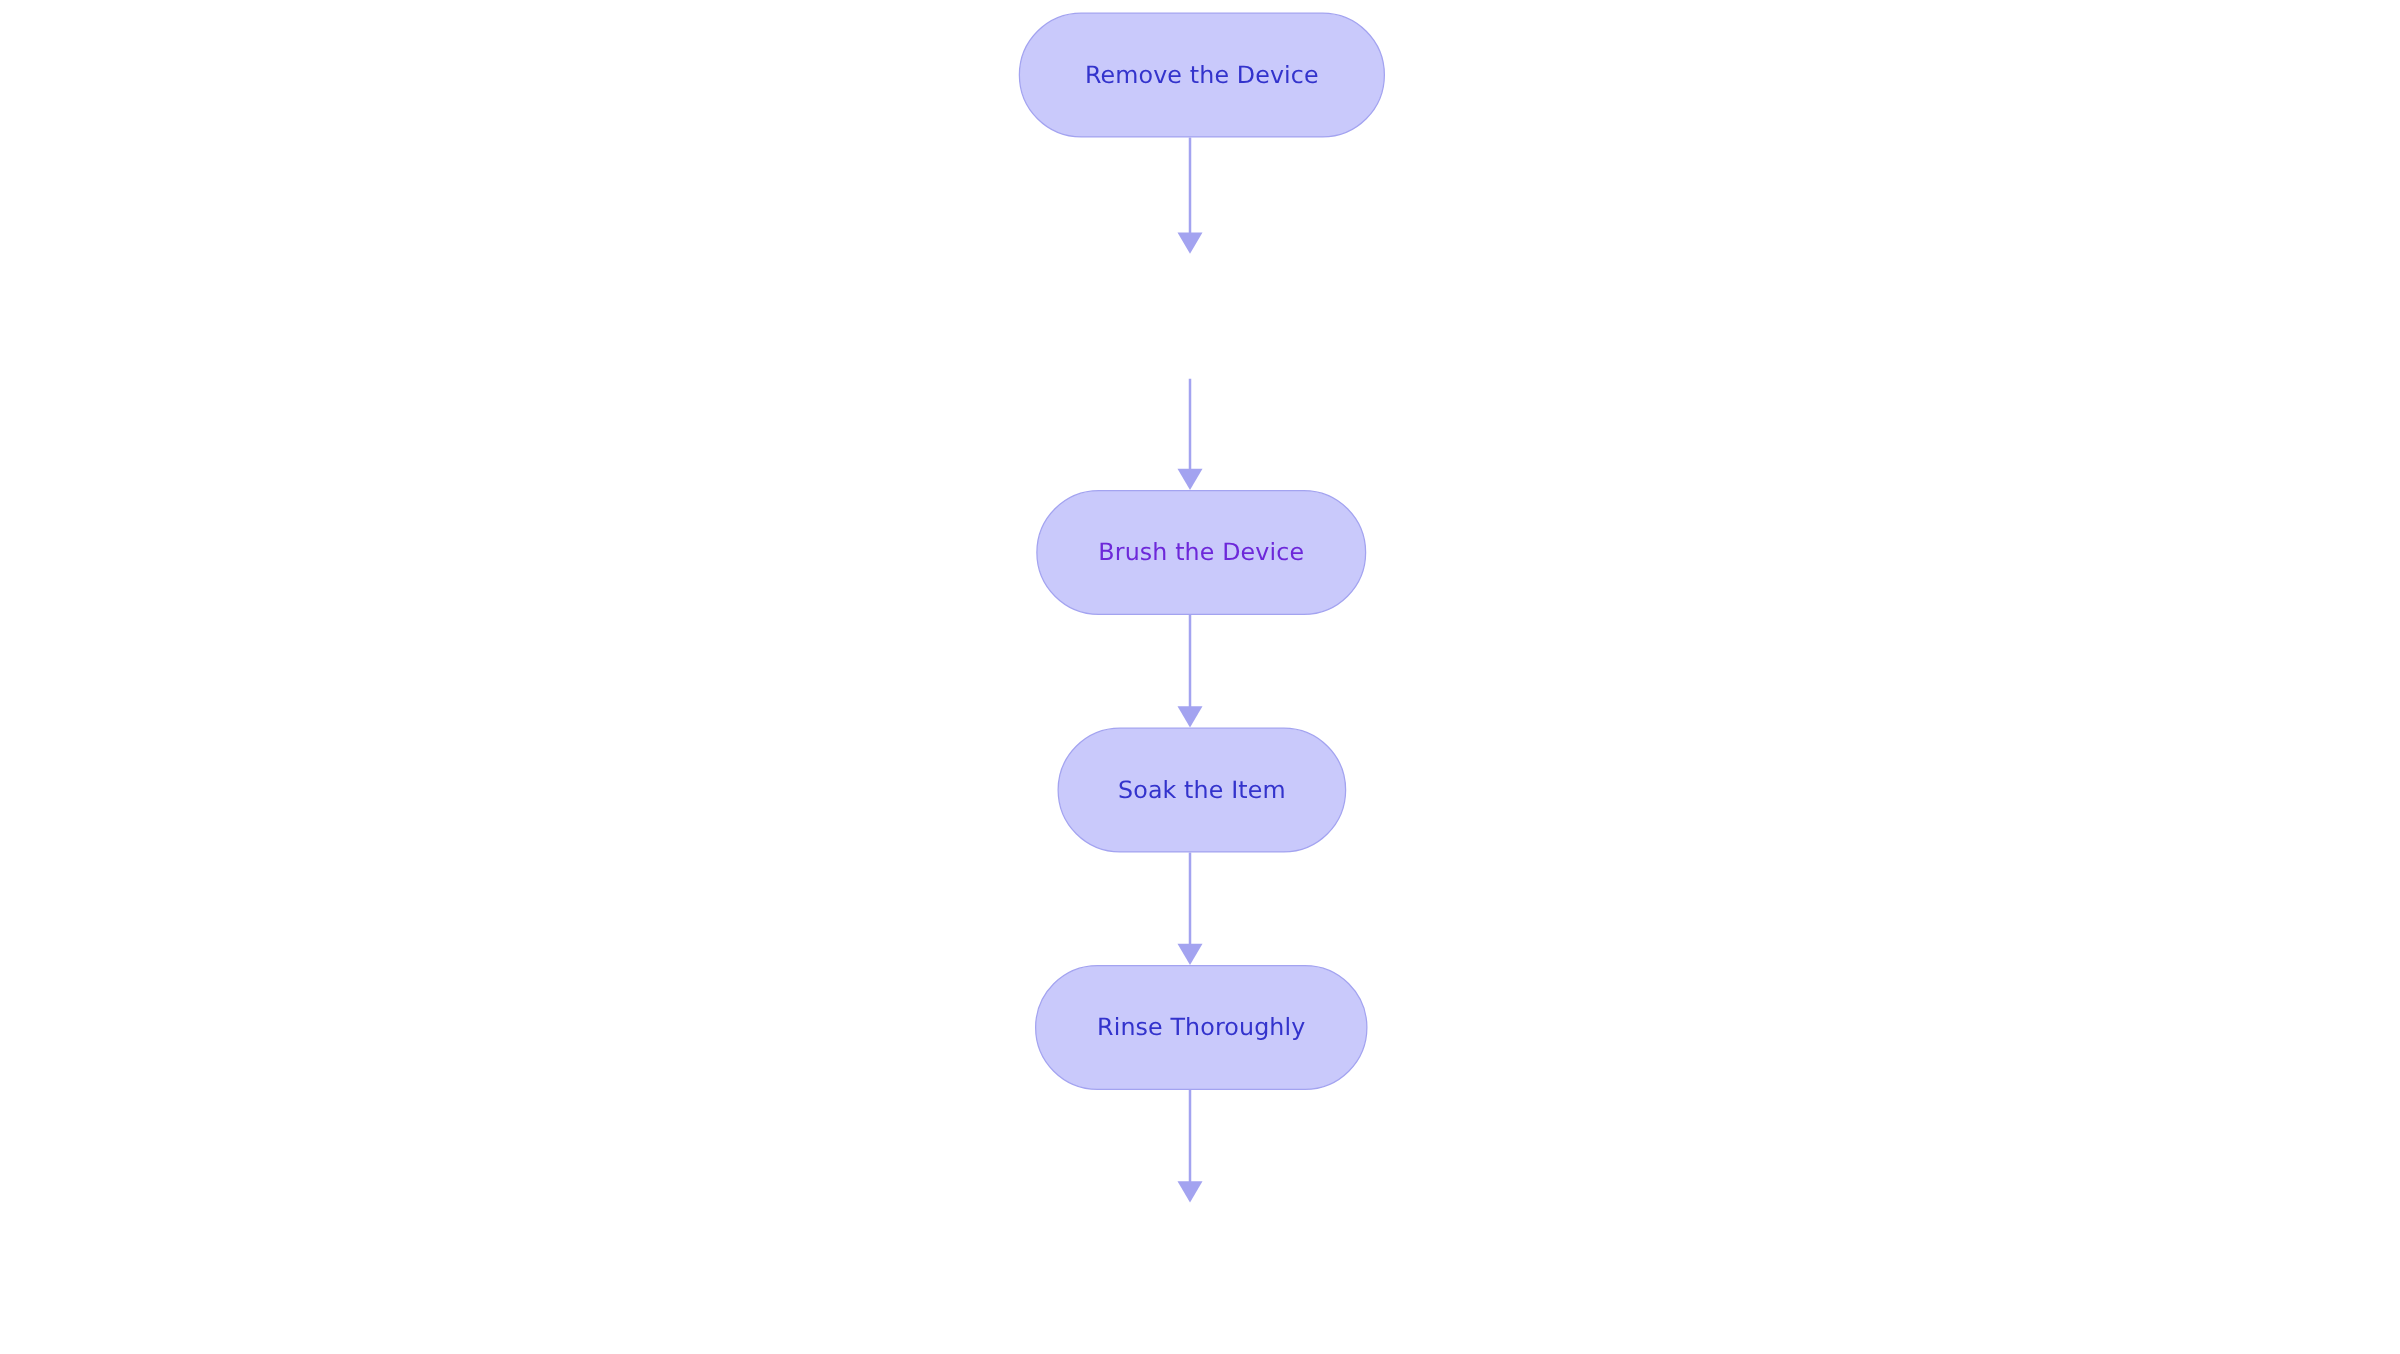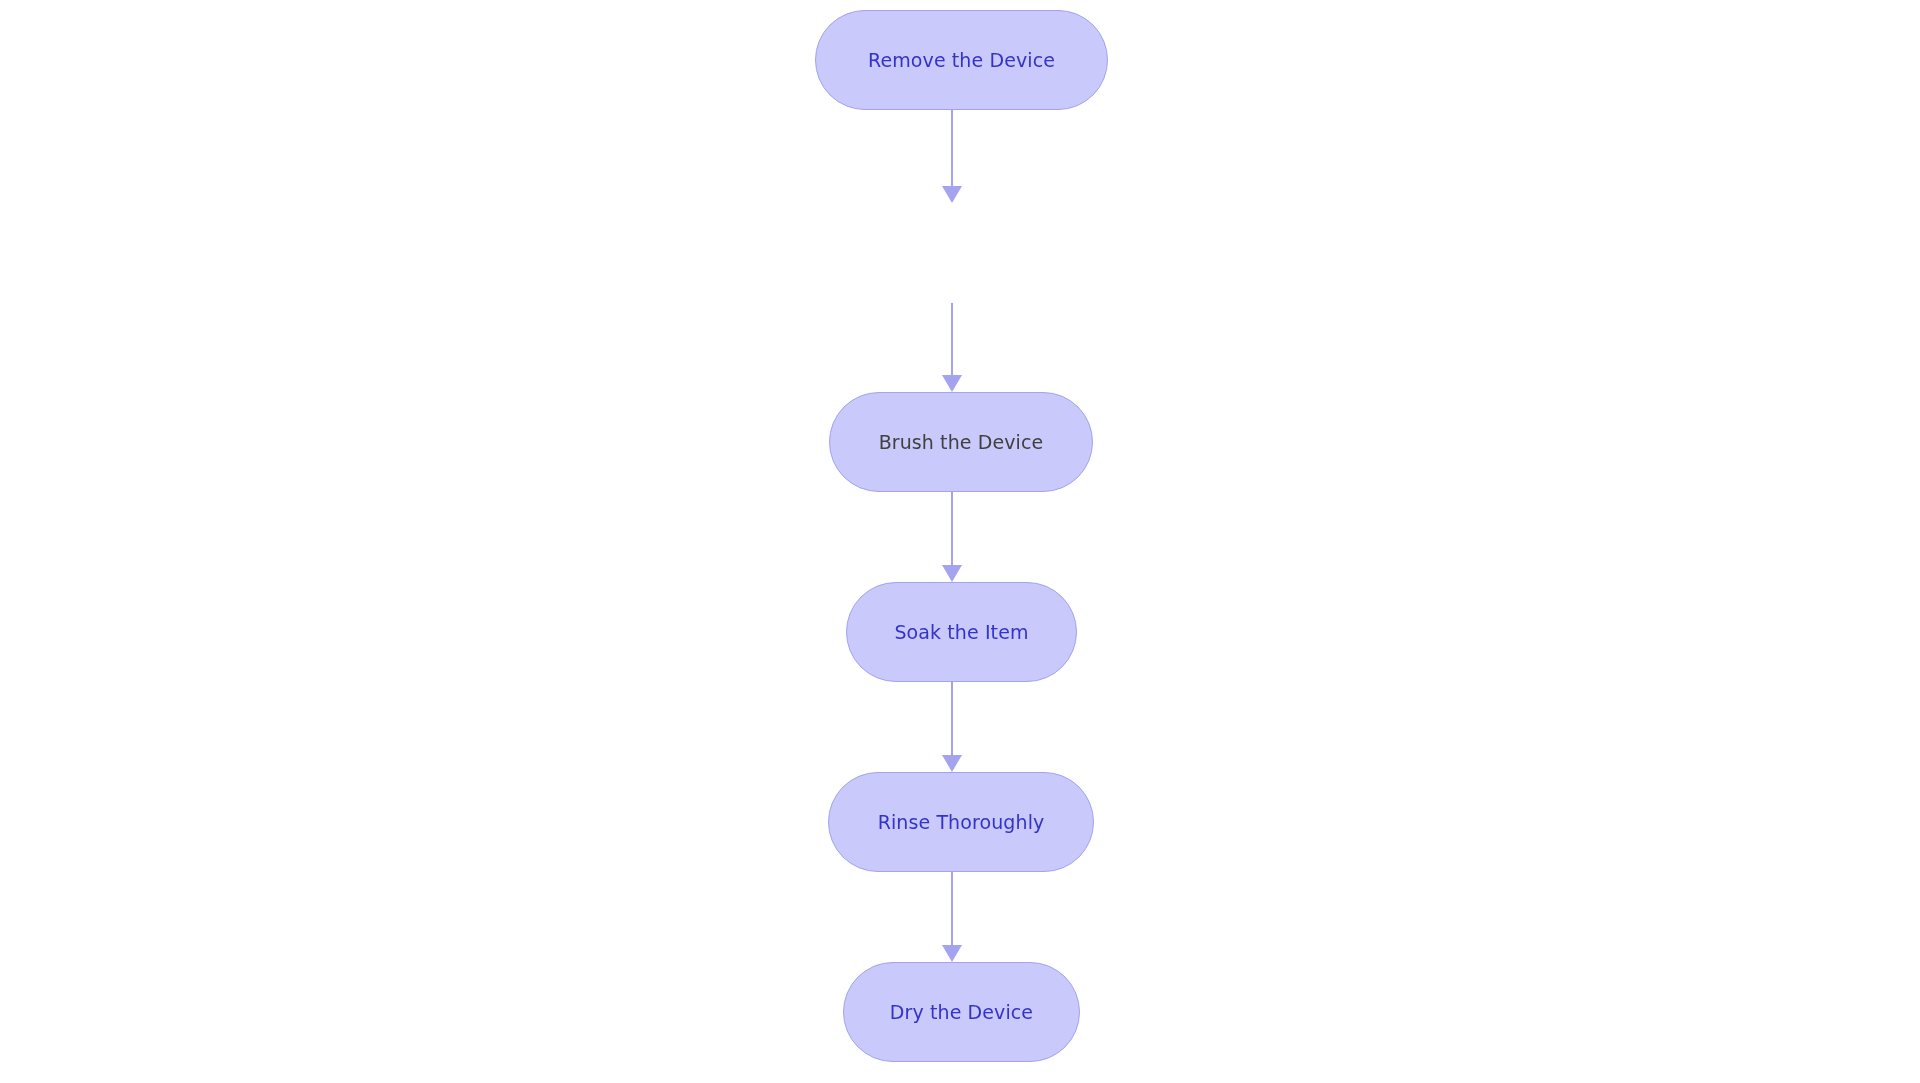--- a/index.html
+++ b/index.html
@@ -89,24 +89,21 @@
       <div class="connector-head" style="border-top-color: rgb(163, 163, 240);"></div>
     </div>
     <div class="flow-connector" style="left: 942px; top: 872px; height: 90px;">
       <div class="connector-line" style="height: 74px; background: rgb(163, 163, 240);"></div>
       <div class="connector-head" style="border-top-color: rgb(163, 163, 240);"></div>
     </div>
     <div class="flow-node" style="left: 815px; top: 10px; width: 293px; height: 100px; border-radius: 50px; background: rgb(201, 201, 251); border-color: rgb(163, 163, 240);">
       <span class="flow-node-label" style="color: rgb(51, 51, 204);">Remove the Device</span>
     </div>
     <div class="flow-node" style="left: 829px; top: 392px; width: 264px; height: 100px; border-radius: 50px; background: rgb(201, 201, 251); border-color: rgb(163, 163, 240);">
-      <span class="flow-node-label" style="color: #404040;">Brush the Device</span>
+      <span class="flow-node-label" style="color: #6d28d9;">Brush the Device</span>
     </div>
     <div class="flow-node" style="left: 846px; top: 582px; width: 231px; height: 100px; border-radius: 50px; background: rgb(201, 201, 251); border-color: rgb(163, 163, 240); text-align: center;">
       <span class="flow-node-label" style="color: rgb(51, 51, 204);">Soak the Item</span>
     </div>
     <div class="flow-node" style="left: 828px; top: 772px; width: 266px; height: 100px; border-radius: 50px; background: rgb(201, 201, 251); border-color: rgb(163, 163, 240);">
       <span class="flow-node-label" style="color: rgb(51, 51, 204);">Rinse Thoroughly</span>
     </div>
-    <div class="flow-node" style="left: 843px; top: 962px; width: 237px; height: 100px; border-radius: 50px; background: rgb(201, 201, 251); border-color: rgb(163, 163, 240);">
-      <span class="flow-node-label" style="color: rgb(51, 51, 204);">Dry the Device</span>
-    </div>
   </div>
 
 </body></html>

